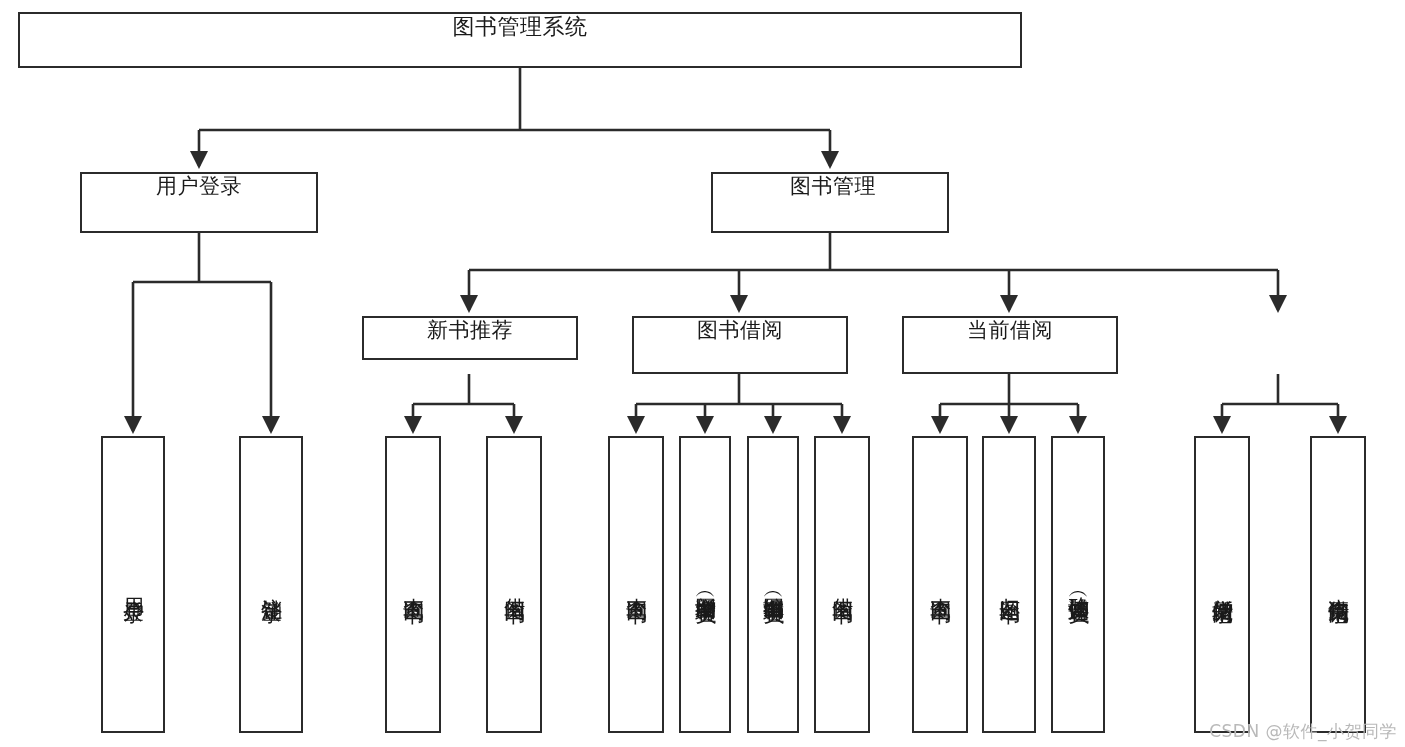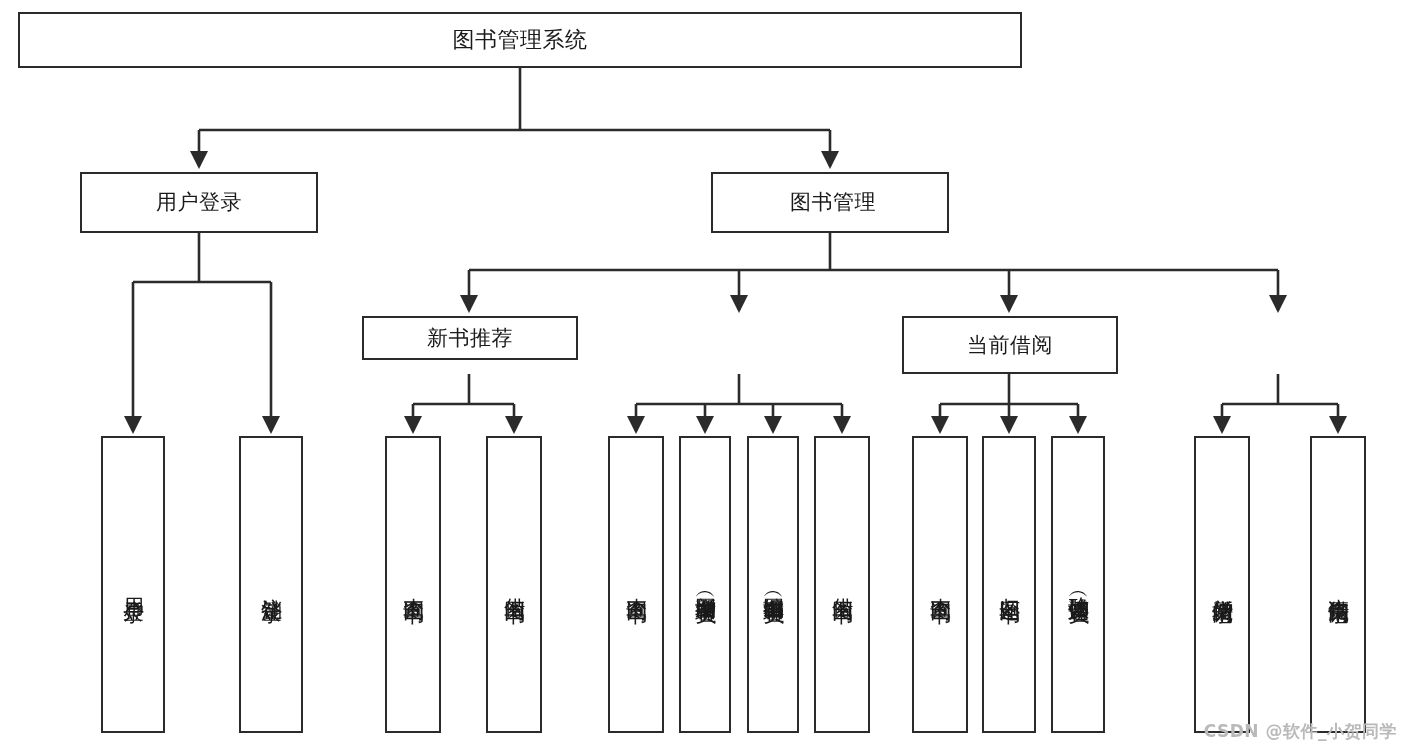--- a/index.html
+++ b/index.html
@@ -23,21 +23,21 @@
     width: 1405px;
     height: 747px;
     pointer-events: none;
   }
   .node {
     position: absolute;
     box-sizing: border-box;
     background: #ffffff;
     border: 2.5px solid #2b2b2b;
     display: flex;
-    align-items: center;
+    align-items: flex-start;
     justify-content: center;
     text-align: center;
     color: #1a1a1a;
   }
   .node .label {
     display: block;
     line-height: 1.18;
     letter-spacing: 0.5px;
   }
   
@@ -68,21 +68,20 @@
   }
   .watermark {
     position: absolute;
     right: 8px;
     bottom: 4px;
     font-size: 17px;
     color: #b9b9b9;
     letter-spacing: 0.5px;
     white-space: nowrap;
     font-family: "DejaVu Sans", "Liberation Sans", sans-serif;
-    font-weight: bold;
   }
 </style>
 </head>
 <body>
 
 <div id="canvas">
 
   <svg class="connectors" viewBox="0 0 1405 747" xmlns="http://www.w3.org/2000/svg">
     <defs>
       <marker id="arrow" viewBox="0 0 12 12" refX="10" refY="6" markerWidth="7" markerHeight="7" orient="auto-start-reverse">
@@ -142,20 +141,23 @@
   </div>
 
   <div class="node horiz" style="left:711px; top:172px; width:238px; height:61px;padding-left:6px;">
     <span class="label">图书管理</span>
   </div>
 
   <div class="node horiz" style="left:362px; top:316px; width:216px; height:44px;">
     <span class="label">新书推荐</span>
   </div>
 
+  <div class="node horiz" style="left:632px; top:316px; width:216px; height:58px;">
+    <span class="label">图书借阅</span>
+  </div>
 
   <div class="node horiz" style="left:902px; top:316px; width:216px; height:58px;">
     <span class="label">当前借阅</span>
   </div>
 
 
   <div class="node vert" style="left:101px; top:436px; width:64px; height:297px;">
     <span class="label">用户登录</span>
   </div>
 

